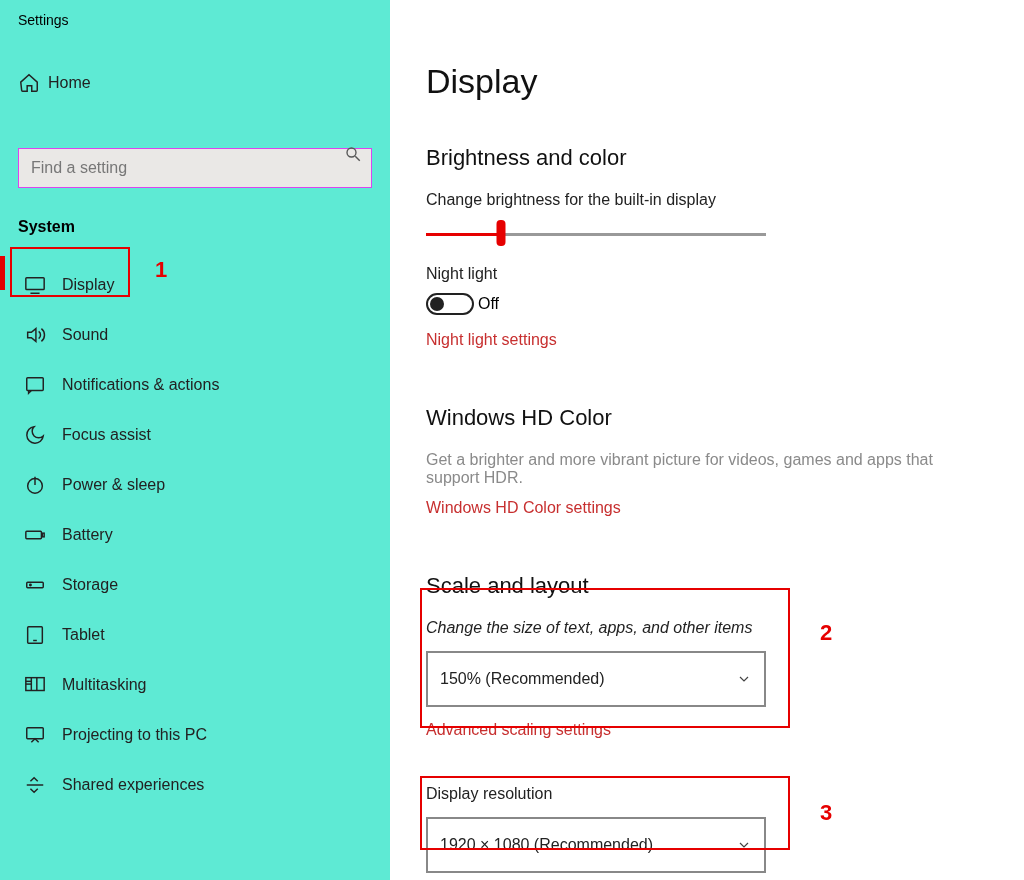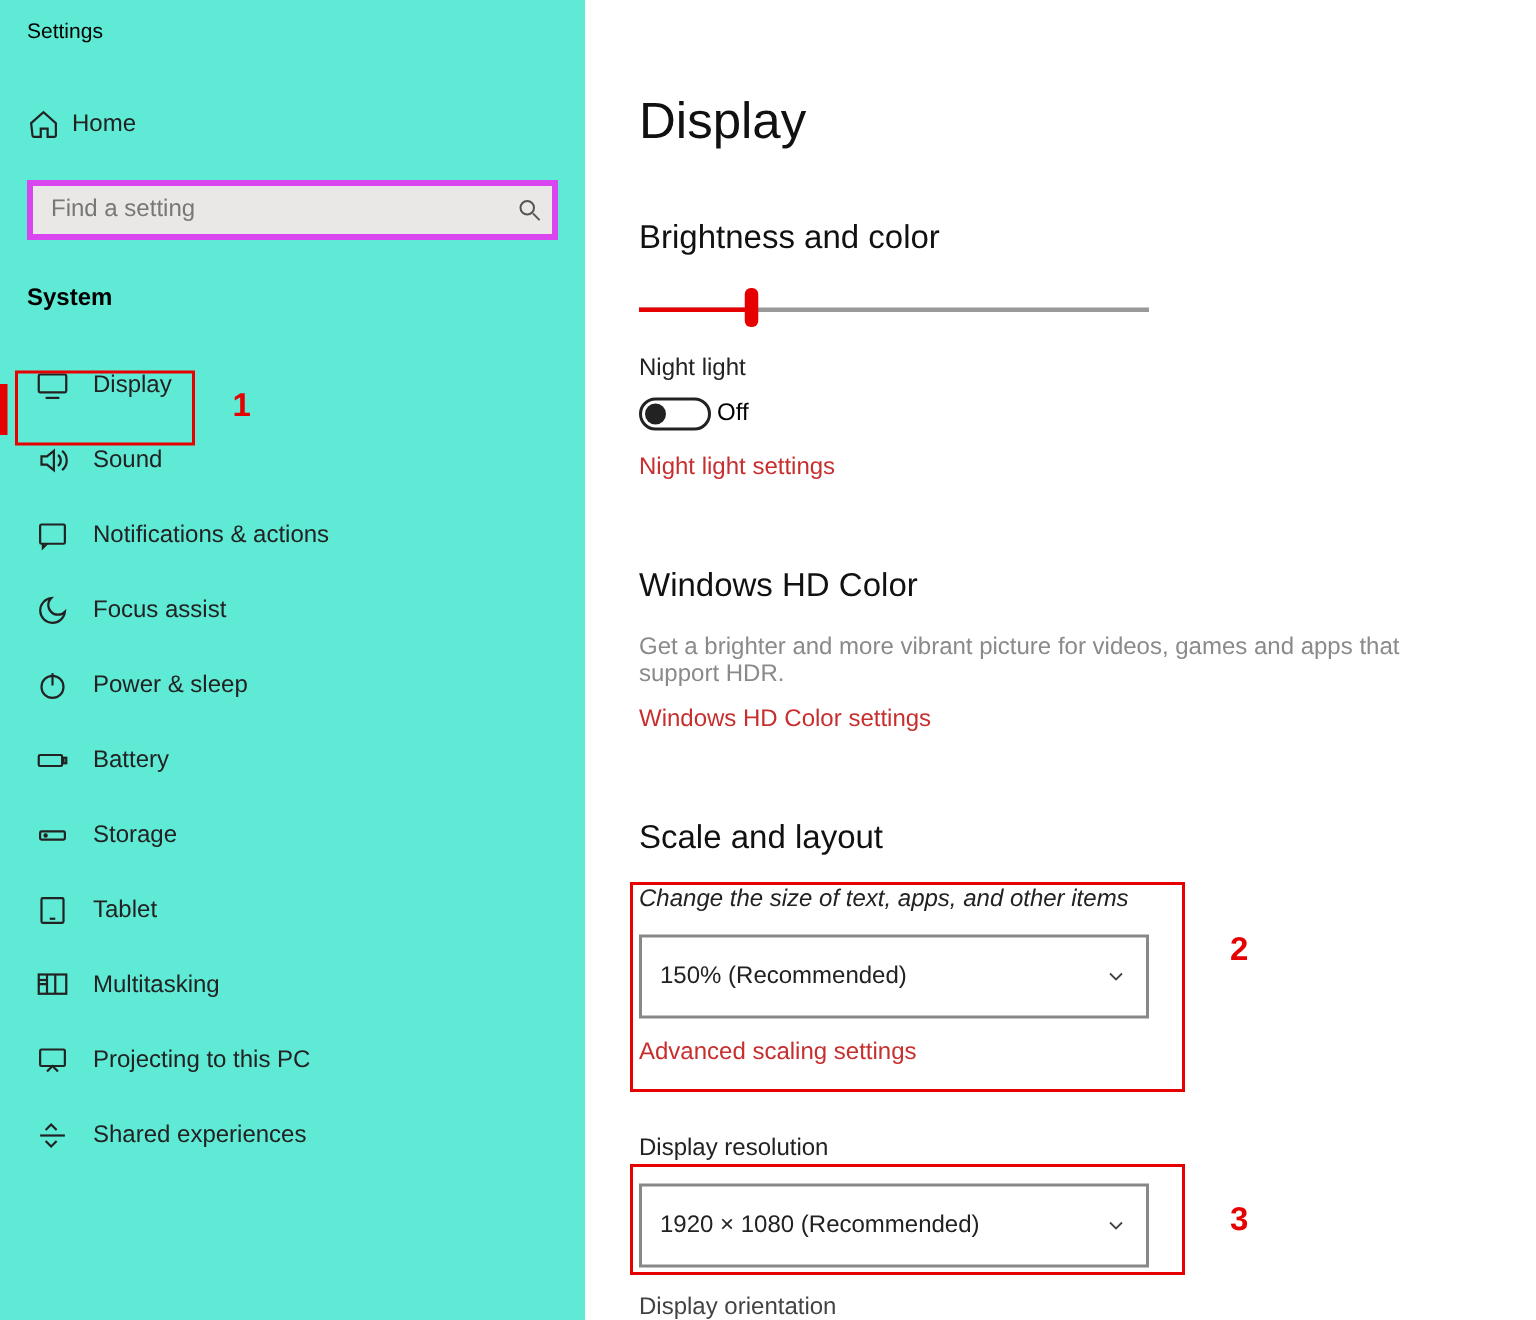--- a/index.html
+++ b/index.html
@@ -3,21 +3,21 @@
 <meta charset="utf-8">
 <style>
   * { box-sizing: border-box; margin: 0; padding: 0; font-family: "Segoe UI", Arial, sans-serif; }
   body { width:1024px; height:880px; display:flex; background:#fff; overflow:hidden; }
   .sidebar { width:390px; background:#5eead4; padding:12px 18px 0 18px; position:relative; }
   .app-title { font-size:14px; color:#000; margin-bottom:36px; }
   .home-row { display:flex; align-items:center; gap:8px; padding:8px 0; margin-bottom:18px; cursor:pointer; }
   .home-row svg, .side-item svg { width:22px; height:22px; flex:0 0 22px; }
   .home-row span, .side-item span { font-size:16px; color:#222; }
   .search-wrap { position:relative; margin-bottom:30px; }
-  .search { width:100%; height:40px; border:4px solid #d946ef; background:#eae8e6; padding:0 40px 0 12px; font-size:16px; color:#777; outline:none; }
+  .search { width:100%; height:40px; border:1px solid #d946ef; background:#eae8e6; padding:0 40px 0 12px; font-size:16px; color:#777; outline:none;margin-top:28px; }
   .search::placeholder { color:#777; }
   .search-icon { position:absolute; right:10px; top:50%; transform:translateY(-50%); width:18px; height:18px; color:#555; }
   .category { font-size:16px; font-weight:600; color:#000; margin-bottom:24px; }
   .side-item { display:flex; align-items:center; gap:16px; padding:14px 6px; cursor:pointer; position:relative; }
   .highlight-box-1 { border:2px solid #e60000; position:absolute; left:10px; top:247px; width:120px; height:50px; pointer-events:none; }
   .anno { position:absolute; color:#e60000; font-weight:700; font-size:22px; pointer-events:none; }
   .anno-1 { left:155px; top:257px; }
   .active-bar { position:absolute; left:0; top:256px; width:5px; height:34px; background:#e60000; pointer-events:none; }
   .main { flex:1; padding:62px 36px 0 36px; position:relative; overflow:hidden; }
   h1.page-title { font-size:34px; font-weight:400; color:#111; margin-bottom:44px; }
@@ -148,20 +148,21 @@
 
   <div class="active-bar"></div>
   <div class="highlight-box-1"></div>
   <div class="anno anno-1">1</div>
 </div>
 
 <div class="main">
   <h1 class="page-title">Display</h1>
 
   <h2 class="sec">Brightness and color</h2>
+  <div class="lbl">Change brightness for the built-in display</div>
   <div class="slider-wrap">
     <div class="track"></div>
     <div class="track-fill"></div>
     <div class="thumb"></div>
   </div>
   <div class="lbl">Night light</div>
   <div class="toggle-row">
     <div class="toggle">
         <div class="knob"></div>
       </div>

